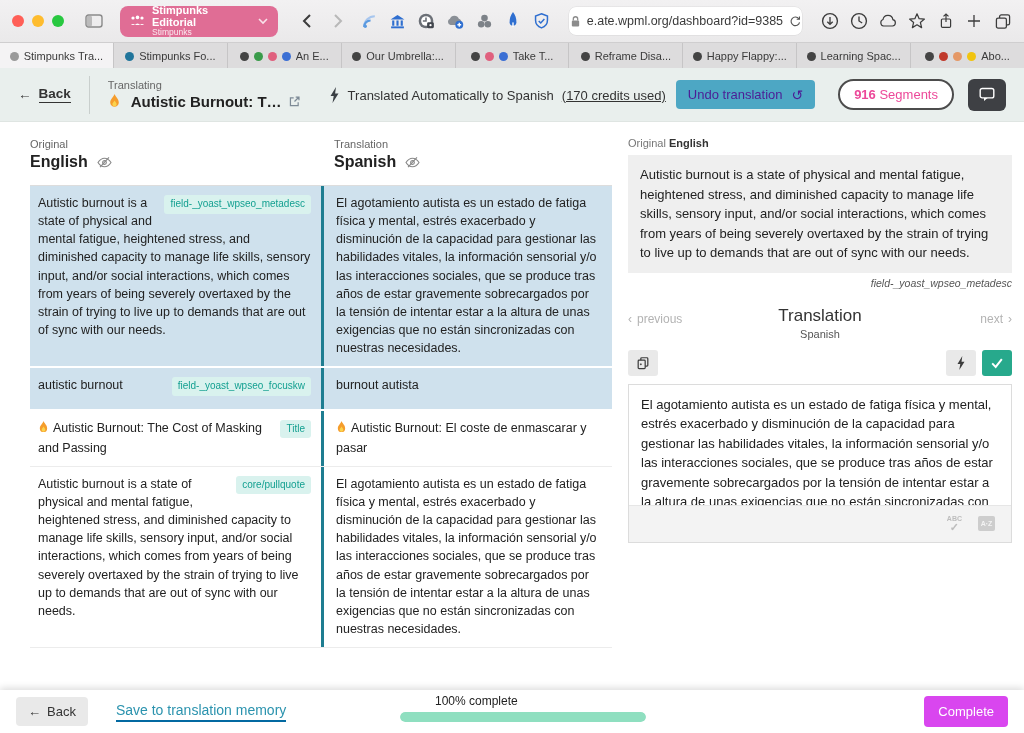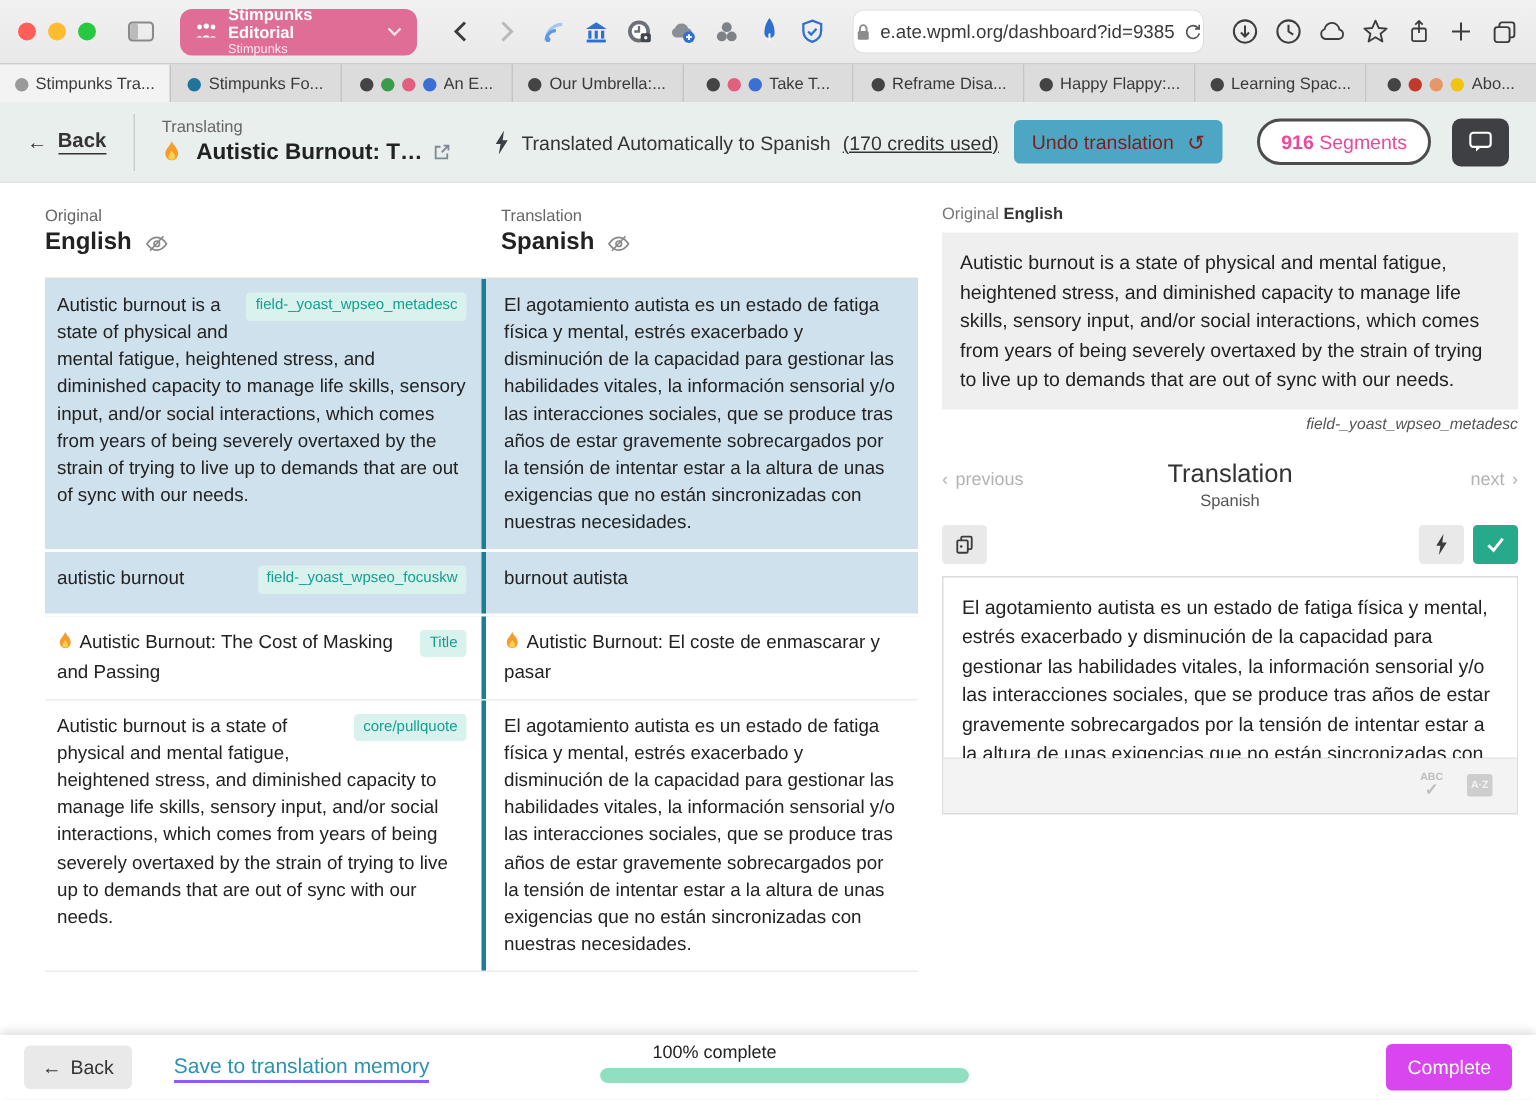--- a/index.html
+++ b/index.html
@@ -34,21 +34,21 @@
   
   .app-header{position:absolute;top:68px;left:0;right:0;height:54px;background:#e9efed;display:flex;
               align-items:center;padding:0 18px;border-bottom:1px solid #dfe5e2;box-sizing:border-box;}
   .back-top{display:flex;gap:7px;align-items:center;font-size:13.5px;color:#333;font-weight:bold;cursor:pointer;}
   .back-top .lbl{border-bottom:1px solid #333;padding-bottom:1px;}
   .vdiv{width:1px;height:38px;background:#c9cfcd;margin:0 18px;}
   .ctx{font-size:11px;color:#666;margin-bottom:2px;}
   .doc-title{font-size:15px;font-weight:bold;color:#222;display:flex;gap:6px;align-items:center;}
   .auto-group{display:flex;align-items:flex-end;gap:8px;margin-left:28px;font-size:13px;color:#333;}
   .credits{text-decoration:underline;white-space:nowrap;}
-  .undo-btn{background:#4da7c4;color:#7f1d1d;border:none;border-radius:4px;padding:7px 12px;font-size:13px;
+  .undo-btn{background:#4da7c4;color:#4c1d95;border:none;border-radius:4px;padding:7px 12px;font-size:13px;
             display:flex;gap:9px;align-items:center;margin-left:10px;cursor:pointer;font-family:inherit;}
   .undo-glyph{font-size:14px;line-height:1;}
   .spacer{flex:1;}
   .segments-pill{border:2px solid #4c4c4c;border-radius:17px;background:#fff;padding:6px 14px;font-size:13px;color:#ec4899;}
   .comment-btn{margin-left:14px;background:#3e4044;border:none;border-radius:6px;width:38px;height:32px;
                display:flex;align-items:center;justify-content:center;cursor:pointer;}
 
   
   .left-pane{position:absolute;top:122px;left:30px;width:582px;bottom:43px;overflow:hidden;}
   .cols-header{display:flex;padding:16px 0 14px;border-bottom:1px solid #ddd;}
@@ -94,21 +94,21 @@
   .abc-icon{color:#bdbdbd;text-align:center;font-size:7px;line-height:1;font-weight:bold;}
   .abc-icon .chk{font-size:11px;line-height:1;}
   .az-icon{width:17px;height:15px;background:#cdcdcd;border-radius:2px;color:#f3f3f3;font-size:7px;
            display:flex;align-items:center;justify-content:center;font-weight:bold;}
 
   
   .bottom-bar{position:absolute;left:0;right:0;bottom:0;height:43px;background:#fff;
               box-shadow:0 -2px 7px rgba(0,0,0,.14);display:flex;align-items:center;padding:0 16px;box-sizing:border-box;z-index:5;}
   .back-btn{background:#e9e9e9;border:none;border-radius:4px;padding:7px 12px;font-size:13px;color:#333;
             display:flex;gap:6px;align-items:center;cursor:pointer;font-family:inherit;}
-  .save-link{margin-left:28px;color:#2b93ae;font-size:14px;border-bottom:2px solid #8b5cf6;
+  .save-link{margin-left:28px;color:#2b93ae;font-size:14px;border-bottom:2px solid #0369a1;
              padding-bottom:2px;cursor:pointer;}
   .progress-group{position:absolute;left:400px;width:246px;top:4px;}
   .progress-label{font-size:12px;color:#222;margin-left:35px;margin-bottom:4px;}
   .progress-track{height:10px;border-radius:5px;background:#e9f7f0;overflow:hidden;}
   .progress-fill{height:100%;background:#8fdfc0;border-radius:5px;}
   .complete-btn{margin-left:auto;background:#d946ef;border:none;color:#fff;border-radius:4px;
                 padding:8px 14px;font-size:13px;cursor:pointer;font-family:inherit;}
 </style>
 </head>
 <body>

